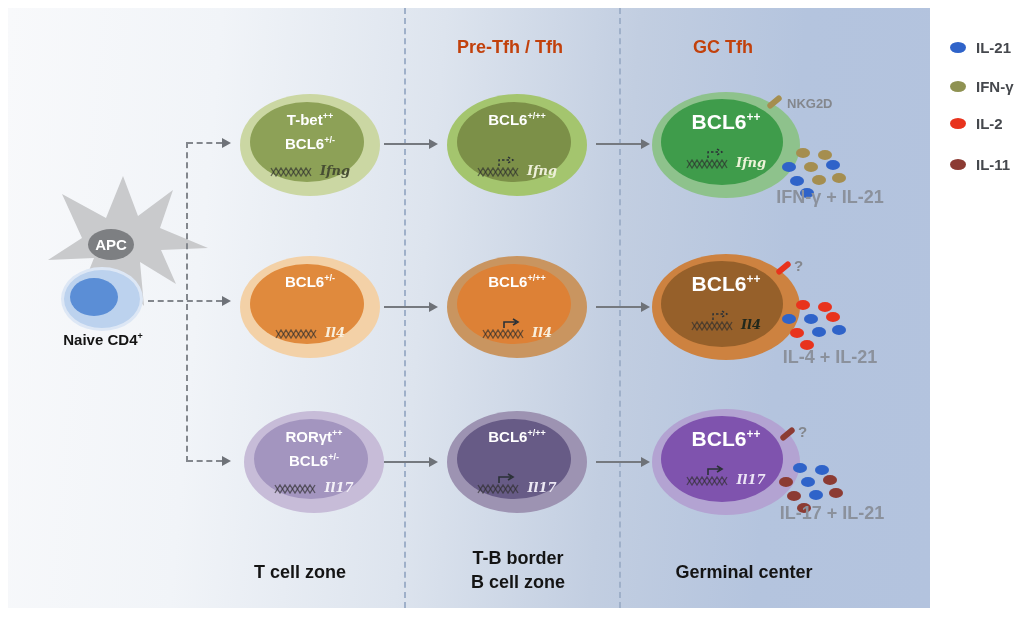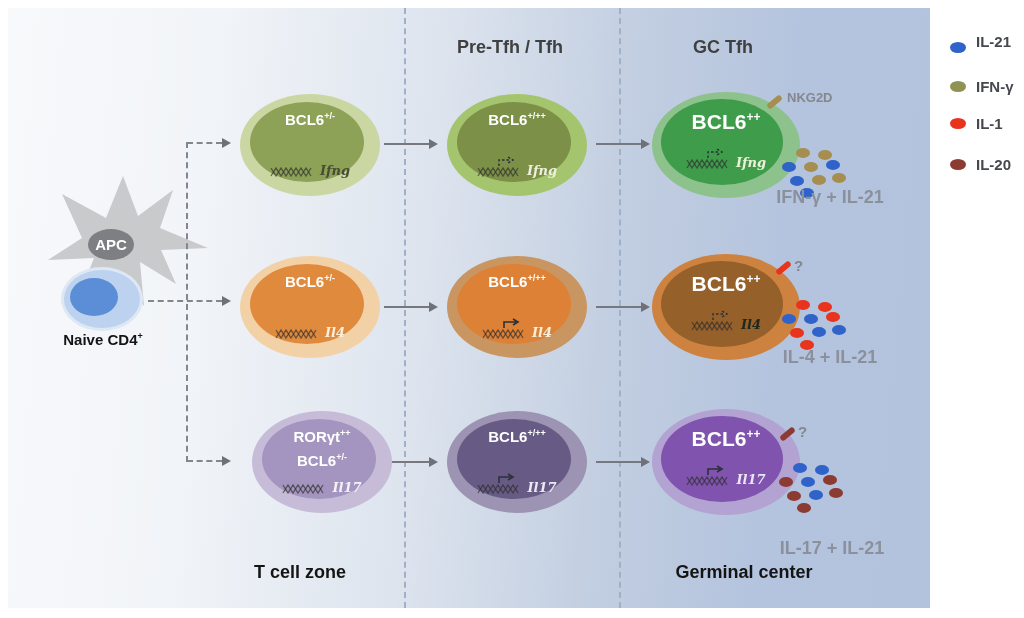--- a/index.html
+++ b/index.html
@@ -5,21 +5,21 @@
   html,body{margin:0;padding:0;}
   body{
     width:1024px;height:618px;position:relative;background:#ffffff;
     font-family:"Liberation Sans", sans-serif;overflow:hidden;
   }
   .panel{
     position:absolute;left:8px;top:8px;width:922px;height:600px;
     background:linear-gradient(95deg,#f8f9fb 0%,#f1f4f8 22%,#dde4ee 45%,#c2cee1 65%,#b4c4de 82%,#b3c3de 100%);
   }
   .sep{position:absolute;top:8px;height:600px;width:0;border-left:2px dashed #9fb0c9;}
-  .hdr{position:absolute;font-size:18px;font-weight:bold;color:#404040;text-align:center;}
+  .hdr{position:absolute;font-size:18px;font-weight:bold;color:#c2410c;text-align:center;}
   .zone{position:absolute;font-size:18px;font-weight:bold;color:#141414;text-align:center;line-height:24px;}
   
   .cell-outer{position:absolute;border-radius:50%;}
   .cell-inner{position:absolute;border-radius:50%;}
   .cell-text{position:absolute;left:0;right:0;text-align:center;color:#ffffff;font-weight:bold;font-size:15px;line-height:20px;}
   .cell-text sup{font-size:9px;}
   .gc-text{position:absolute;left:0;right:0;text-align:center;color:#ffffff;font-weight:bold;font-size:21px;}
   .gc-text sup{font-size:12px;}
   .gene-row{position:absolute;left:0;right:0;display:flex;justify-content:center;align-items:flex-end;gap:4px;}
   .gene-label{font-family:"DejaVu Serif",serif;font-style:italic;font-size:13px;line-height:14px;font-weight:bold;}
@@ -55,20 +55,22 @@
 
 <div class="panel"></div>
 <div class="sep" style="left:404px;"></div>
 <div class="sep" style="left:619px;"></div>
 
 <div class="hdr" style="left:430px;top:37px;width:160px;">Pre-Tfh / Tfh</div>
 <div class="hdr" style="left:658px;top:37px;width:130px;">GC Tfh</div>
 
 <div class="zone" style="left:220px;top:560px;width:160px;">T cell zone</div>
 <div class="zone" style="left:438px;top:546px;width:160px;">
+  <div>T-B border</div>
+  <div>B cell zone</div>
 </div>
 <div class="zone" style="left:654px;top:560px;width:180px;">Germinal center</div>
 
 <svg style="position:absolute;left:48px;top:176px;" width="160" height="150" viewBox="0 0 160 150">
   <polygon points="75,0 90,40 125,14 112,52 160,72 113,74 128,108 92,86 96,130 68,96 30,122 46,82 0,84 34,62 14,18 58,42" fill="#c9cacc"></polygon>
 </svg>
 <div class="apc-nucleus"><span>APC</span></div>
 <div class="naive-outer"></div>
 <div class="naive-inner"></div>
 <div class="naive-label"><span>Naive CD4</span><sup>+</sup></div>
@@ -90,20 +92,21 @@
 <div class="sline" style="left:596px;top:306px;width:45px;"></div>
 <div class="shead" style="left:641px;top:302px;"></div>
 <div class="sline" style="left:384px;top:461px;width:45px;"></div>
 <div class="shead" style="left:429px;top:457px;"></div>
 <div class="sline" style="left:596px;top:461px;width:45px;"></div>
 <div class="shead" style="left:641px;top:457px;"></div>
 
 <div class="cell-outer" style="left: 240px; top: 94px; width: 140px; height: 102px; background: rgb(203, 215, 163);">
   <div class="cell-inner" style="left: 10px; top: 8px; width: 114px; height: 80px; background: rgb(141, 161, 87);"></div>
   <div class="cell-text" style="top:12px;">
+    <div><span>T-bet</span><sup>++</sup></div>
     <div><span>BCL6</span><sup>+/-</sup></div>
   </div>
   <div class="gene-row" style="top:62px;">
     <svg class="squig" width="46" height="22">
       <path d="M1,20 L6,12 L11,20 L16,12 L21,20 L26,12 L31,20 L36,12 L41,20" fill="none" stroke="#2e2e2e" stroke-opacity="0.65" stroke-width="1.3"></path>
       <path d="M1,12 L6,20 L11,12 L16,20 L21,12 L26,20 L31,12 L36,20 L41,12" fill="none" stroke="#2e2e2e" stroke-opacity="0.65" stroke-width="1.3"></path>
     </svg>
     <span class="gene-label" style="color: rgb(71, 77, 51);">Ifng</span>
   </div>
 </div>
@@ -131,21 +134,21 @@
   <div class="gene-row" style="top:56px;">
     <svg class="squig" width="46" height="22">
       <path d="M22,10 L22,4 L34,4 M31,1 L36,4 L31,7" fill="none" stroke="#2b3137" stroke-width="1.4" stroke-dasharray="2.5 2"></path>
       <path d="M1,20 L6,12 L11,20 L16,12 L21,20 L26,12 L31,20 L36,12 L41,20" fill="none" stroke="#2e2e2e" stroke-opacity="0.65" stroke-width="1.3"></path>
       <path d="M1,12 L6,20 L11,12 L16,20 L21,12 L26,20 L31,12 L36,20 L41,12" fill="none" stroke="#2e2e2e" stroke-opacity="0.65" stroke-width="1.3"></path>
     </svg>
     <span class="gene-label" style="color: rgb(237, 243, 216);">Ifng</span>
   </div>
 </div>
 <div class="receptor" style="left: 766px; top: 99px; background: rgb(165, 142, 79);"></div>
-<div class="receptor-label" style="left:787px;top:90px;">NKG2D</div>
+<div class="receptor-label" style="left:787px;top:96px;">NKG2D</div>
 <div class="dots" style="left:782px;top:148px;">
   <div class="dot d1" style="background: rgb(165, 142, 79);"></div>
   <div class="dot d2" style="background: rgb(165, 142, 79);"></div>
   <div class="dot d3" style="background: rgb(47, 99, 201);"></div>
   <div class="dot d4" style="background: rgb(165, 142, 79);"></div>
   <div class="dot d5" style="background: rgb(47, 99, 201);"></div>
   <div class="dot d6" style="background: rgb(47, 99, 201);"></div>
   <div class="dot d7" style="background: rgb(165, 142, 79);"></div>
   <div class="dot d8" style="background: rgb(165, 142, 79);"></div>
   <div class="dot d9" style="background: rgb(47, 99, 201);"></div>
@@ -203,21 +206,21 @@
   <div class="dot d3" style="background: rgb(47, 99, 201);"></div>
   <div class="dot d4" style="background: rgb(47, 99, 201);"></div>
   <div class="dot d5" style="background: rgb(232, 51, 29);"></div>
   <div class="dot d6" style="background: rgb(232, 51, 29);"></div>
   <div class="dot d7" style="background: rgb(47, 99, 201);"></div>
   <div class="dot d8" style="background: rgb(47, 99, 201);"></div>
   <div class="dot d9" style="background: rgb(232, 51, 29);"></div>
 </div>
 <div class="secreted-label" style="left:750px;top:347px;">IL-4 + IL-21</div>
 
-<div class="cell-outer" style="left: 252px; top: 411px; width: 140px; height: 102px; background: rgb(199, 188, 216);">
+<div class="cell-outer" style="left: 244px; top: 411px; width: 140px; height: 102px; background: rgb(199, 188, 216);">
   <div class="cell-inner" style="left: 10px; top: 8px; width: 114px; height: 80px; background: rgb(163, 149, 191);"></div>
   <div class="cell-text" style="top:12px;">
     <div><span>RORγt</span><sup>++</sup></div>
     <div><span>BCL6</span><sup>+/-</sup></div>
   </div>
   <div class="gene-row" style="top:62px;">
     <svg class="squig" width="46" height="22">
       <path d="M1,20 L6,12 L11,20 L16,12 L21,20 L26,12 L31,20 L36,12 L41,20" fill="none" stroke="#2e2e2e" stroke-opacity="0.65" stroke-width="1.3"></path>
       <path d="M1,12 L6,20 L11,12 L16,20 L21,12 L26,20 L31,12 L36,20 L41,12" fill="none" stroke="#2e2e2e" stroke-opacity="0.65" stroke-width="1.3"></path>
     </svg>
@@ -260,22 +263,22 @@
   <div class="dot d1" style="background: rgb(47, 99, 201);"></div>
   <div class="dot d2" style="background: rgb(47, 99, 201);"></div>
   <div class="dot d3" style="background: rgb(140, 59, 51);"></div>
   <div class="dot d4" style="background: rgb(47, 99, 201);"></div>
   <div class="dot d5" style="background: rgb(140, 59, 51);"></div>
   <div class="dot d6" style="background: rgb(140, 59, 51);"></div>
   <div class="dot d7" style="background: rgb(47, 99, 201);"></div>
   <div class="dot d8" style="background: rgb(140, 59, 51);"></div>
   <div class="dot d9" style="background: rgb(140, 59, 51);"></div>
 </div>
-<div class="secreted-label" style="left:752px;top:503px;margin-top:35px;">IL-17 + IL-21</div>
+<div class="secreted-label" style="left:752px;top:503px;">IL-17 + IL-21</div>
 
 <div class="legend-dot" style="top: 42px; background: rgb(47, 99, 201);"></div>
-<div class="legend-label" style="top:33px;">IL-21</div>
+<div class="legend-label" style="top:39px;">IL-21</div>
 <div class="legend-dot" style="top: 81px; background: rgb(143, 146, 82);"></div>
 <div class="legend-label" style="top:78px;">IFN-γ</div>
 <div class="legend-dot" style="top: 118px; background: rgb(232, 51, 29);"></div>
-<div class="legend-label" style="top:115px;">IL-1</div>
+<div class="legend-label" style="top:115px;">IL-2</div>
 <div class="legend-dot" style="top: 159px; background: rgb(140, 59, 51);"></div>
-<div class="legend-label" style="top:156px;">IL-20</div>
+<div class="legend-label" style="top:156px;">IL-11</div>
 
 </body></html>

